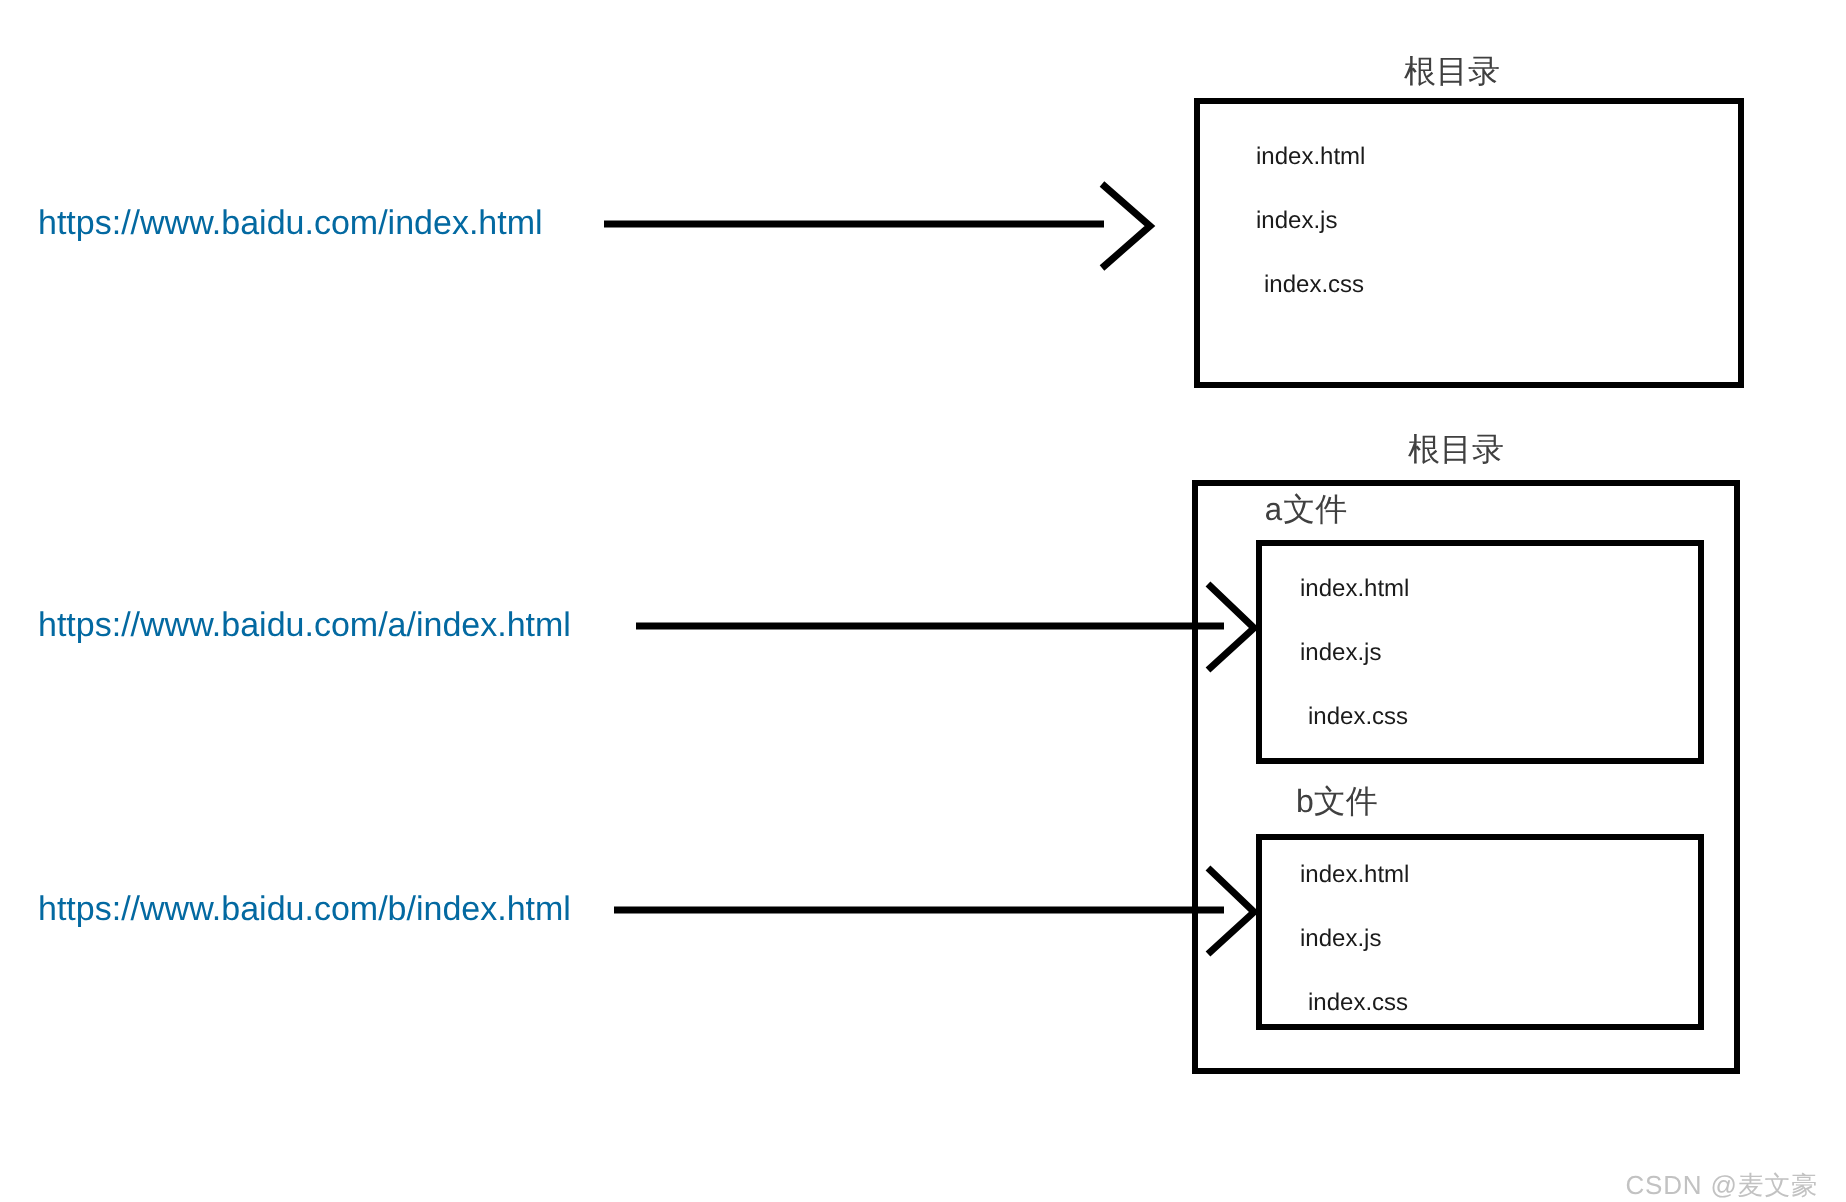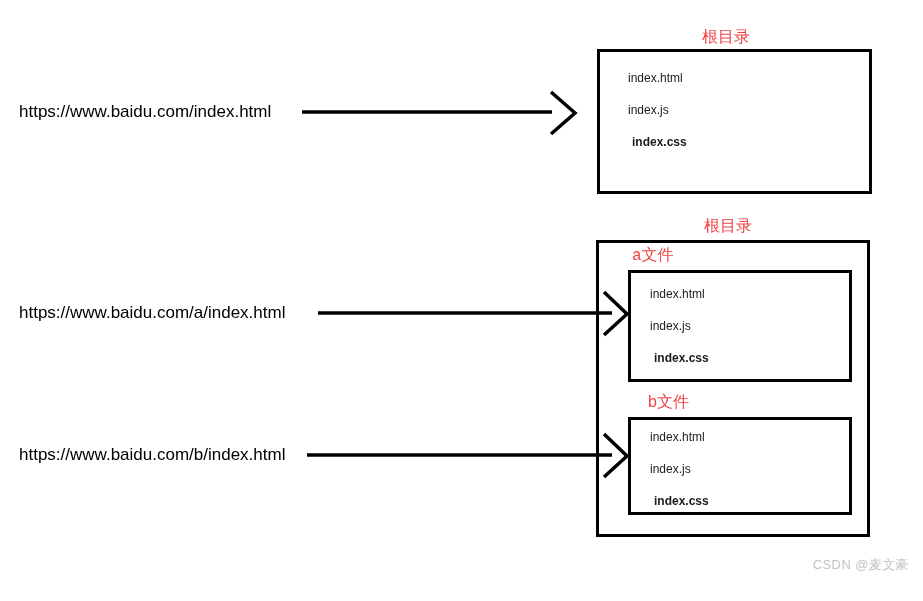--- a/index.html
+++ b/index.html
@@ -20,21 +20,21 @@
     left: 0;
     top: 0;
     width: 923px;
     height: 601px;
   }
   
   .url-label {
     position: absolute;
     font-size: 17px;
     line-height: 20px;
-    color: #000000;
+    color: #0369a1;
     white-space: nowrap;
     letter-spacing: 0px;
   }
   #url-1 { left: 19px; top: 102px; }
   #url-2 { left: 19px; top: 303px; }
   #url-3 { left: 19px; top: 445px; }
 
   
   .arrow-layer {
     position: absolute;
@@ -75,52 +75,51 @@
     top: 417px;
     width: 224px;
     height: 98px;
   }
 
   
   .box-caption {
     position: absolute;
     font-size: 16px;
     line-height: 19px;
-    color: #ef4444;
+    color: #404040;
     white-space: nowrap;
   }
   #caption-root-1 { left: 702px; top: 27px; }
   #caption-root-2 { left: 704px; top: 216px; }
   #caption-folder-a { left: 632px; top: 247px; font-family: Liberation Mono, monospace; }
   #caption-folder-b { left: 604px; top: 392px; margin-left: 44px; }
 
   
   .file-list {
     position: absolute;
   }
   .file-item {
     font-size: 12px;
     line-height: 19px;
     color: #1b1b1b;
     white-space: nowrap;
     margin-bottom: 13px;
   }
   .file-item.indent {
     padding-left: 4px;
-    font-weight: bold;
   }
   #files-root-1 { left: 628px; top: 69px; }
   #files-folder-a { left: 650px; top: 285px; }
   #files-folder-b { left: 650px; top: 428px; }
 
   
   #watermark {
     position: absolute;
     right: 14px;
-    bottom: 28px;
+    bottom: 0;
     font-size: 13px;
     line-height: 16px;
     color: #c2c2c2;
     white-space: nowrap;
     letter-spacing: 0.4px;
   }
 </style>
 </head>
 <body>
 

